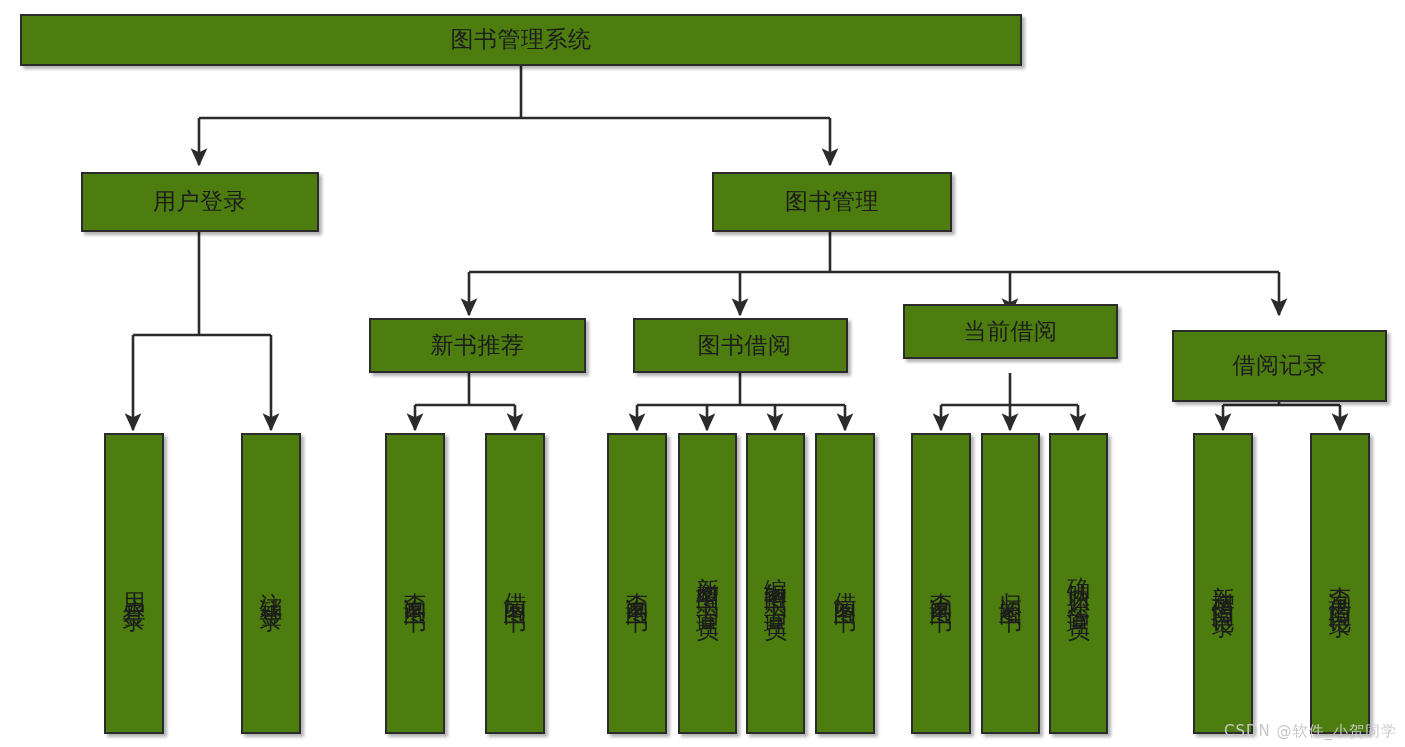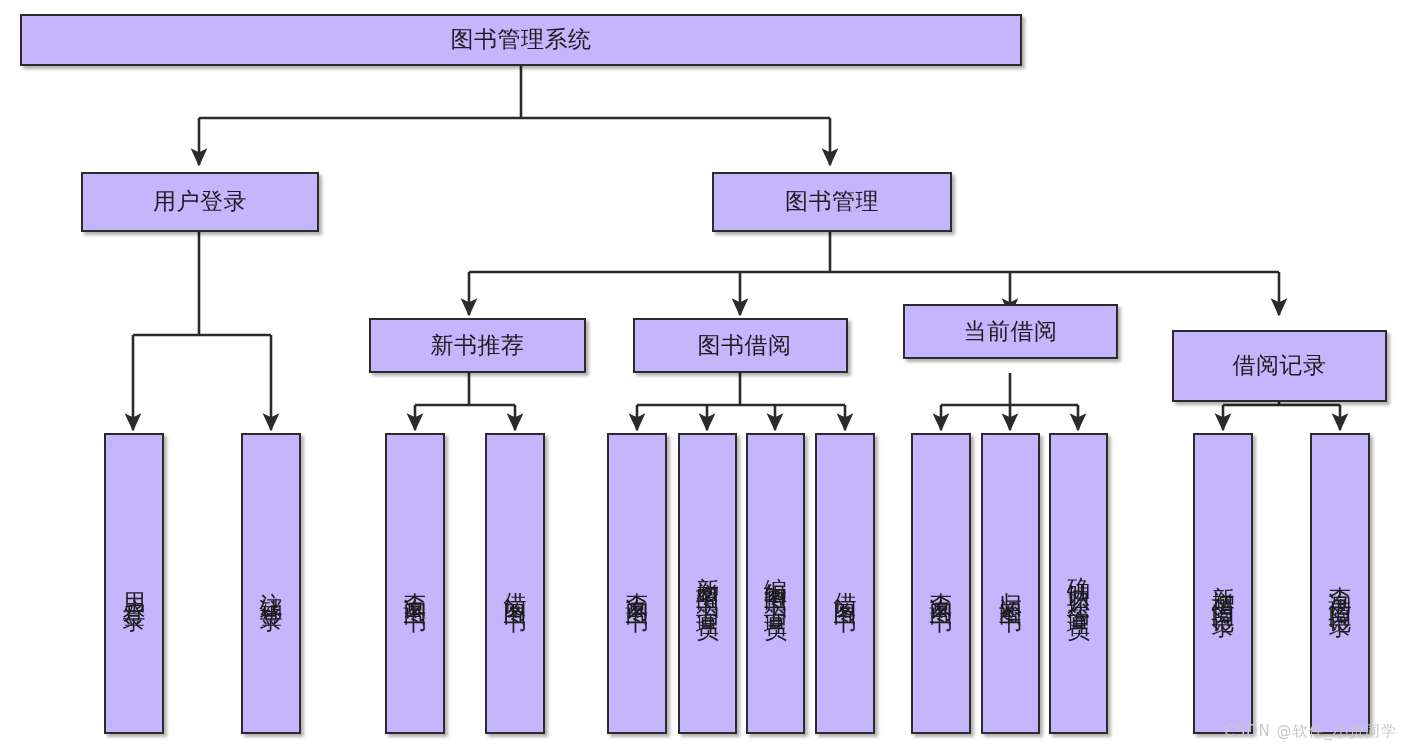--- a/index.html
+++ b/index.html
@@ -21,21 +21,21 @@
     position: absolute;
     left: 0;
     top: 0;
     width: 1405px;
     height: 747px;
     pointer-events: none;
   }
   .node {
     position: absolute;
     box-sizing: border-box;
-    background: #c4b5fd;
+    background: #4d7c0f;
     border: 2.5px solid #2b2b2b;
     box-shadow: 3px 3px 3px rgba(0,0,0,0.30);
     display: flex;
     align-items: center;
     justify-content: center;
     color: #1c1c1c;
   }
   .node-h {
     font-size: 23px;
     letter-spacing: 0.5px;

